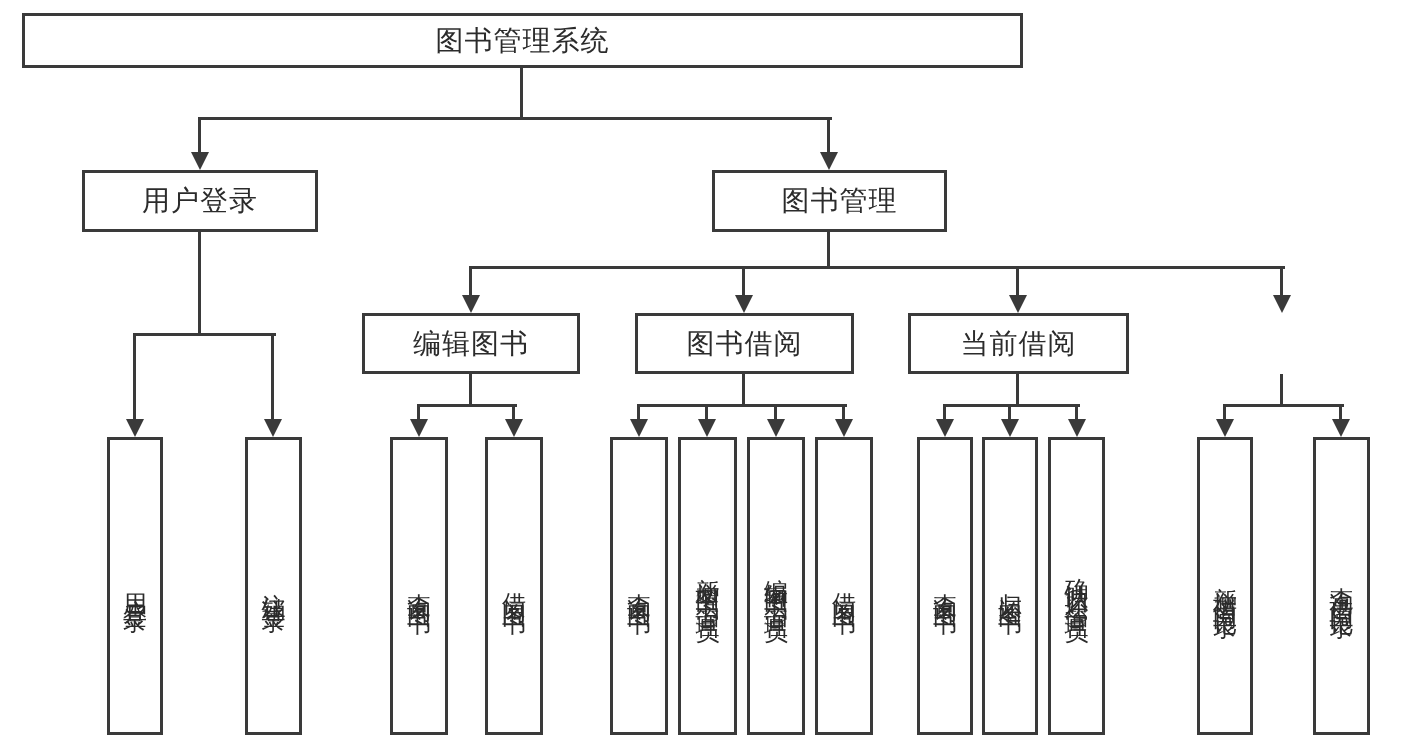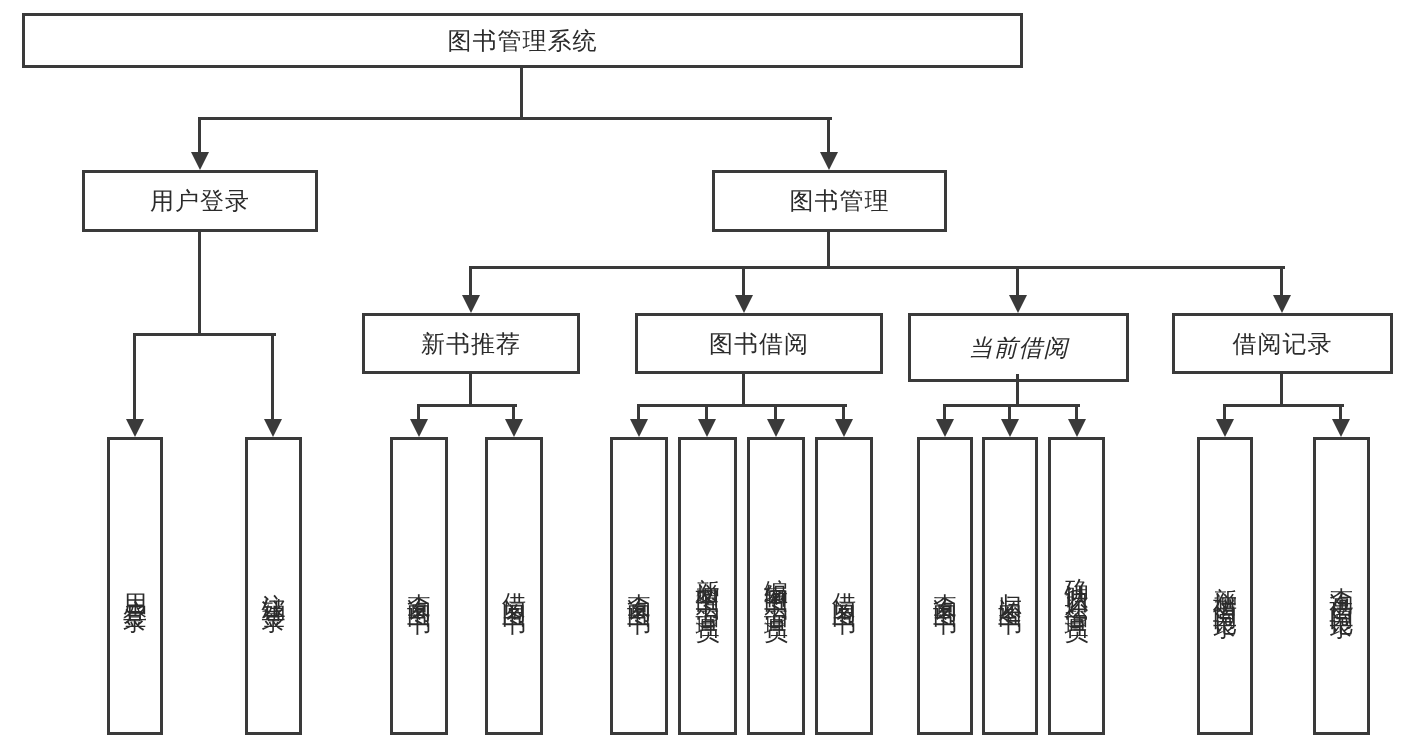--- a/index.html
+++ b/index.html
@@ -10,40 +10,40 @@
   }
   html,body{margin:0;padding:0;background:var(--bg);}
   #canvas{
     position:relative;width:1405px;height:747px;background:var(--bg);
     overflow:hidden;font-family:"Liberation Sans","DejaVu Sans",sans-serif;
     color:var(--text);
   }
   .box{
     position:absolute;box-sizing:border-box;border:3px solid var(--line);
     background:#fff;display:flex;align-items:center;justify-content:center;
-    font-size:24px;letter-spacing:1px;white-space:nowrap;
+    font-size:28px;letter-spacing:1px;white-space:nowrap;
   }
   .leaf{
     writing-mode:vertical-rl;text-orientation:mixed;
     font-size:24px;letter-spacing:6px;white-space:normal;
     line-height:1;
   }
   .line{position:absolute;background:var(--line);}
   .arrow{
     position:absolute;width:0;height:0;
     border-left:9px solid transparent;border-right:9px solid transparent;
     border-top:18px solid var(--line);
   }
   
   #root-box        {left:22px;  top:13px;  width:1001px;height:55px;}
   #user-login-box  {left:82px;  top:170px; width:236px; height:62px;}
   #book-mgmt-box   {left:712px; top:170px; width:235px; height:62px;padding-left:20px;}
   #new-book-box    {left:362px; top:313px; width:218px; height:61px;}
-  #book-borrow-box {left:635px; top:313px; width:248px; height:61px;}
-  #current-box     {left:908px; top:313px; width:221px; height:69px;font-style:italic;}
+  #book-borrow-box {left:635px; top:313px; width:219px; height:61px;}
+  #current-box     {left:908px; top:313px; width:221px; height:61px;}
   #record-box      {left:1172px;top:313px; width:221px; height:61px;}
   .leaf{top:437px;height:298px;}
   #ul-login-box   {left:107px; width:56px;}
   #ul-logout-box  {left:245px; width:57px;}
   #nb-query-box   {left:390px; width:58px;}
   #nb-borrow-box  {left:485px; width:58px;}
   #bb-query-box   {left:610px; width:58px;}
   #bb-add-box     {left:678px; width:59px;}
   #bb-edit-box    {left:747px; width:58px;}
   #bb-borrow-box  {left:815px; width:58px;}
@@ -60,24 +60,23 @@
 </style>
 </head>
 <body>
 
 <div id="canvas">
 
   <div class="box" id="root-box">图书管理系统</div>
   <div class="box" id="user-login-box">用户登录</div>
   <div class="box" id="book-mgmt-box">图书管理</div>
 
-  <div class="box" id="new-book-box">新书推荐</div>
+  <div class="box" id="new-book-box">编辑图书</div>
   <div class="box" id="book-borrow-box">图书借阅</div>
   <div class="box" id="current-box">当前借阅</div>
-  <div class="box" id="record-box">借阅记录</div>
 
   <div class="box leaf" id="ul-login-box">用户登录</div>
   <div class="box leaf" id="ul-logout-box">注销登录</div>
   <div class="box leaf" id="nb-query-box">查询图书</div>
   <div class="box leaf" id="nb-borrow-box">借阅图书</div>
   <div class="box leaf" id="bb-query-box">查询图书</div>
   <div class="box leaf" id="bb-add-box">新增图书（管理员）</div>
   <div class="box leaf" id="bb-edit-box">编辑图书（管理员）</div>
   <div class="box leaf" id="bb-borrow-box">借阅图书</div>
   <div class="box leaf" id="cb-query-box">查询图书</div>

